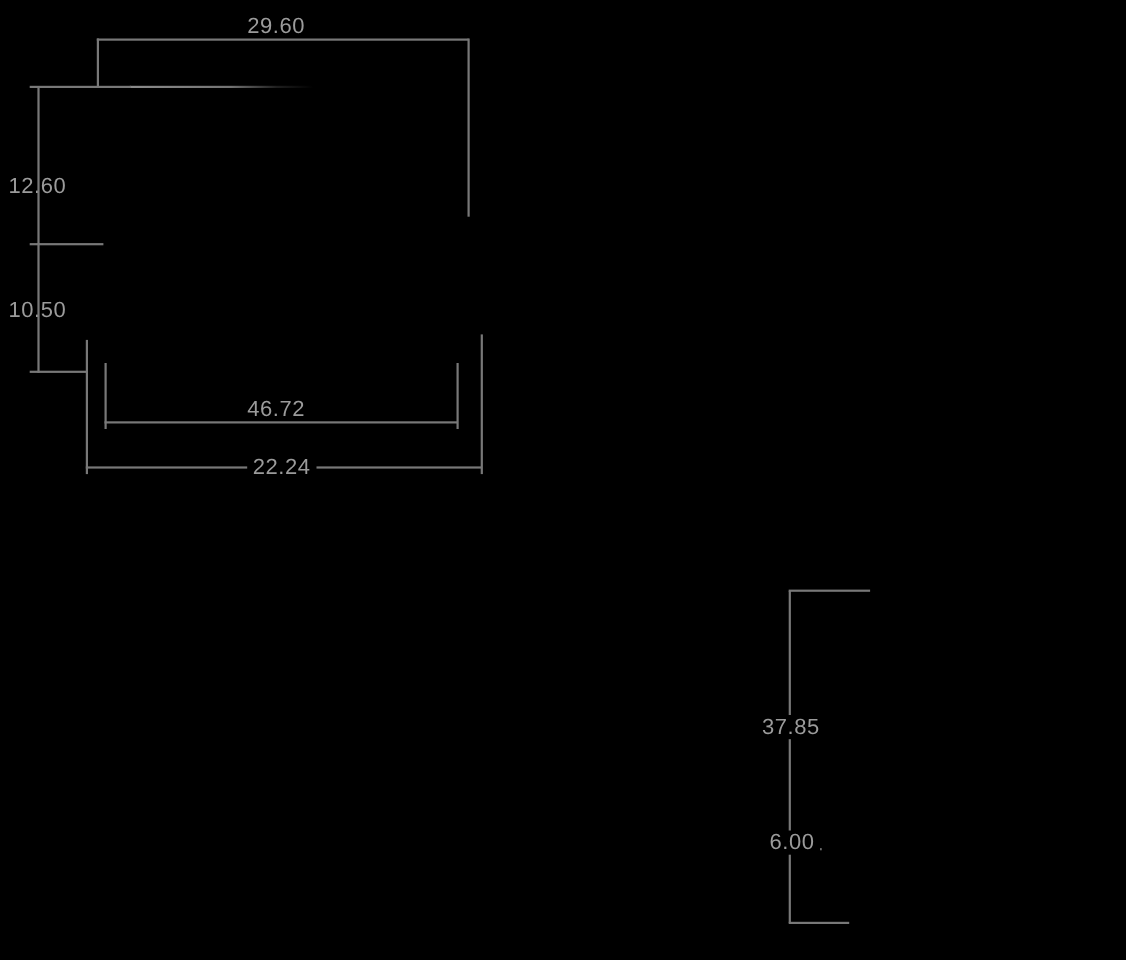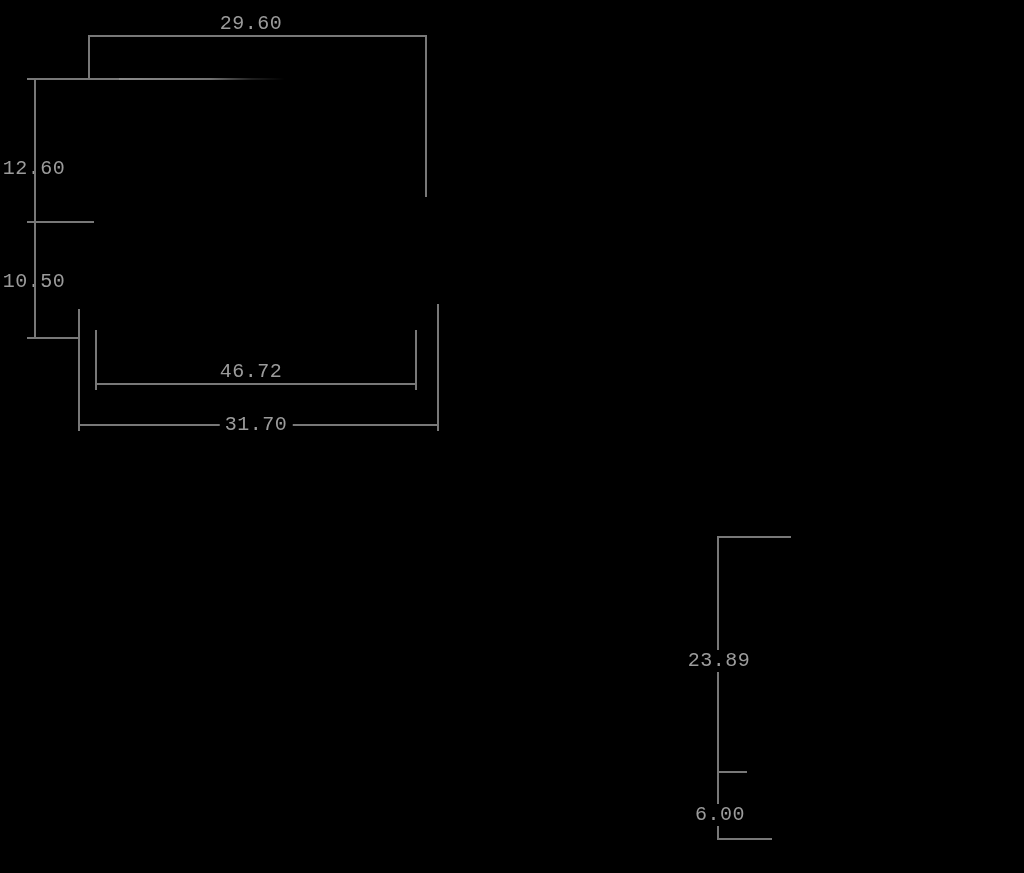--- a/index.html
+++ b/index.html
@@ -21,21 +21,20 @@
   }
   .dim-label {
     position: absolute;
     color: #9b9b9b;
     font-size: 20px;
     line-height: 22px;
     letter-spacing: 0.5px;
     background: #000000;
     padding: 0 5px;
     white-space: nowrap;
-    font-family: Liberation Mono, monospace;
   }
   .center-x { transform: translateX(-50%); }
   .center-xy { transform: translate(-50%, -50%); }
   .edge {
     position: absolute;
     background: linear-gradient(to right,
       rgba(255,255,255,0.55) 0%,
       rgba(255,255,255,0.45) 55%,
       rgba(255,255,255,0.12) 80%,
       rgba(255,255,255,0) 100%);
@@ -70,31 +69,31 @@
 
   <div>
     <span class="dim-label center-x" style="left:251px; top:361px">46.72</span>
     <div class="ln" style="left:95px; top:383px; width:321px; height:1.5px"></div>
     <div class="ln" style="left:95px; top:330px; width:1.5px; height:60px"></div>
     <div class="ln" style="left:415px; top:330px; width:1.5px; height:60px"></div>
   </div>
 
   <div>
     <div class="ln" style="left:78px; top:424px; width:360px; height:1.5px"></div>
-    <span class="dim-label center-xy" style="left:256px; top:425px">31.70</span>
+    <span class="dim-label center-xy" style="left:256px; top:425px">22.24</span>
     <div class="ln" style="left:78px; top:309px; width:1.5px; height:122px"></div>
     <div class="ln" style="left:437px; top:304px; width:1.5px; height:127px"></div>
   </div>
 
   <div>
     <div class="ln" style="left:717px; top:537px; width:1.5px; height:236px"></div>
-    <span class="dim-label center-xy" style="left:719px; top:661px">23.89</span>
+    <span class="dim-label center-xy" style="left:719px; top:661px">37.85</span>
     <div class="ln" style="left:717px; top:536px; width:74px; height:1.5px"></div>
     <div class="ln" style="left:717px; top:771px; width:30px; height:1.5px"></div>
   </div>
 
   <div>
     <div class="ln" style="left:717px; top:772px; width:1.5px; height:67px"></div>
-    <span class="dim-label center-xy" style="left:720px; top:815px">6.00</span>
+    <span class="dim-label center-xy" style="left:720px; top:766px">6.00</span>
     <div class="ln" style="left:717px; top:838px; width:55px; height:1.5px"></div>
   </div>
 
 </div>
 
 </body></html>

